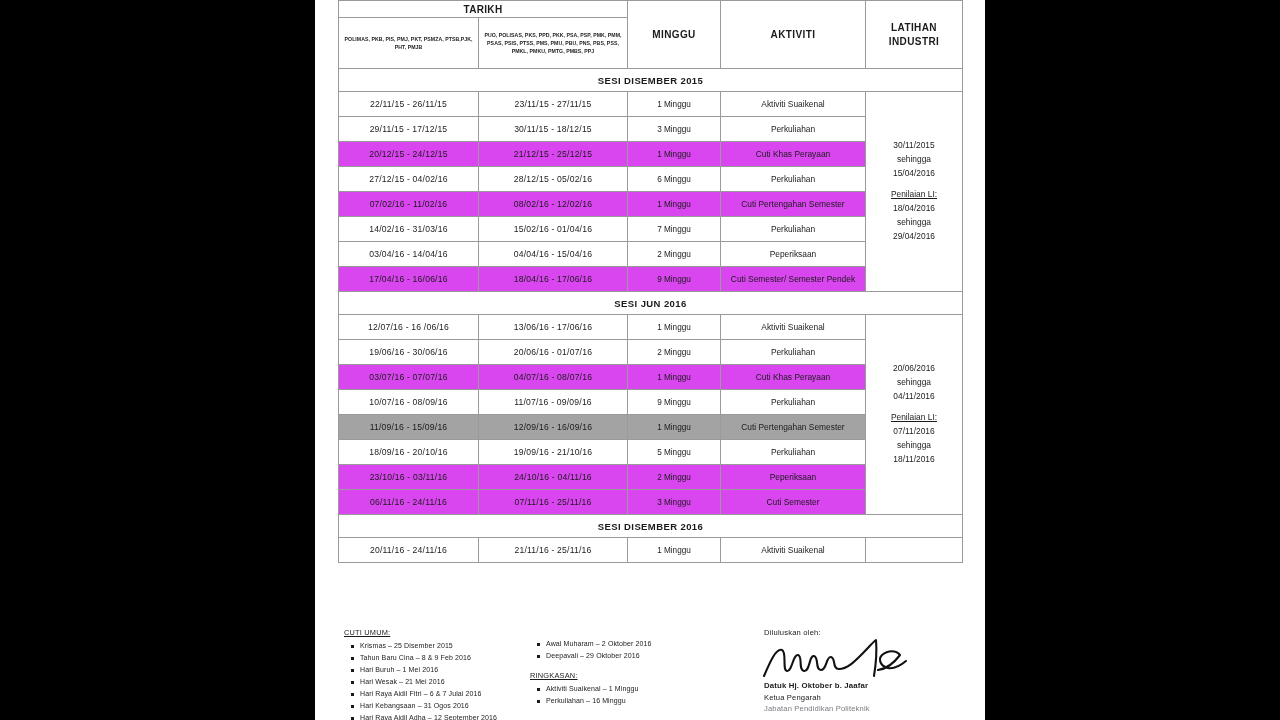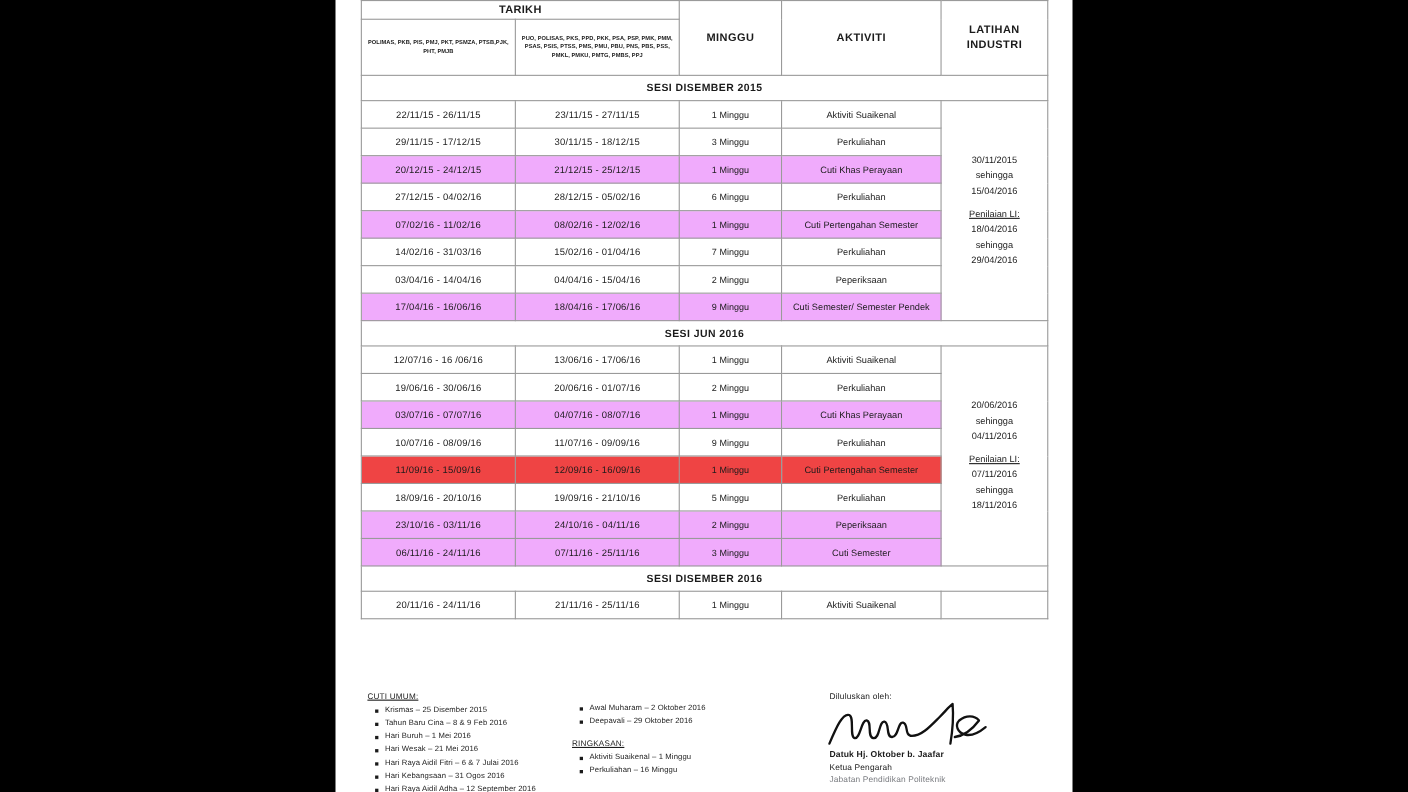--- a/index.html
+++ b/index.html
@@ -11,21 +11,21 @@
     overflow: hidden;
   }
   #screen {
     position: relative;
     width: 1280px; height: 720px;
     background: #000000;
   }
   
   #page {
     position: absolute;
-    left: 305px; top: 0;
+    left: 315px; top: 0;
     width: 670px; height: 720px;
     background: #ffffff;
   }
   #paper-inner {
     position: absolute;
     left: 23px; top: 0;
     width: 624px; height: 720px;
   }
 
   
@@ -82,22 +82,22 @@
   td.li {
     font-size: 8.4px;
     line-height: 1.65;
     vertical-align: middle;
     padding: 2px 2px;
   }
   td.li .u { text-decoration: underline; }
   td.li .gap { display: block; height: 7px; }
   td.blank { background: #ffffff; }
 
-  tr.shade td { background: #f0abfc; }
-  tr.shade-dark td { background: #ef4444; }
+  tr.shade td { background: #d946ef; }
+  tr.shade-dark td { background: #a3a3a3; }
 
   
   #footer {
     position: absolute;
     left: 0; top: 628px;
     width: 624px;
     display: flex;
     font-size: 7px;
     color: #1b1b1b;
   }

